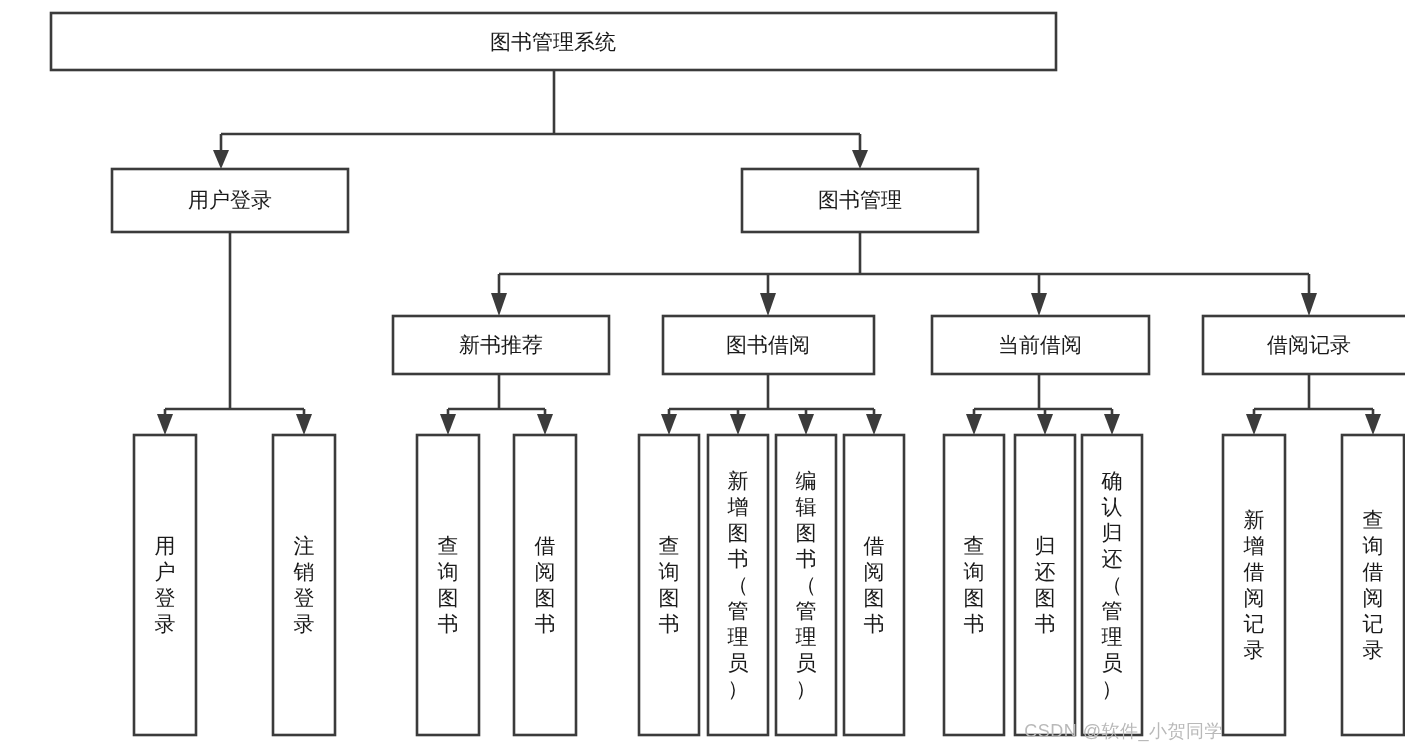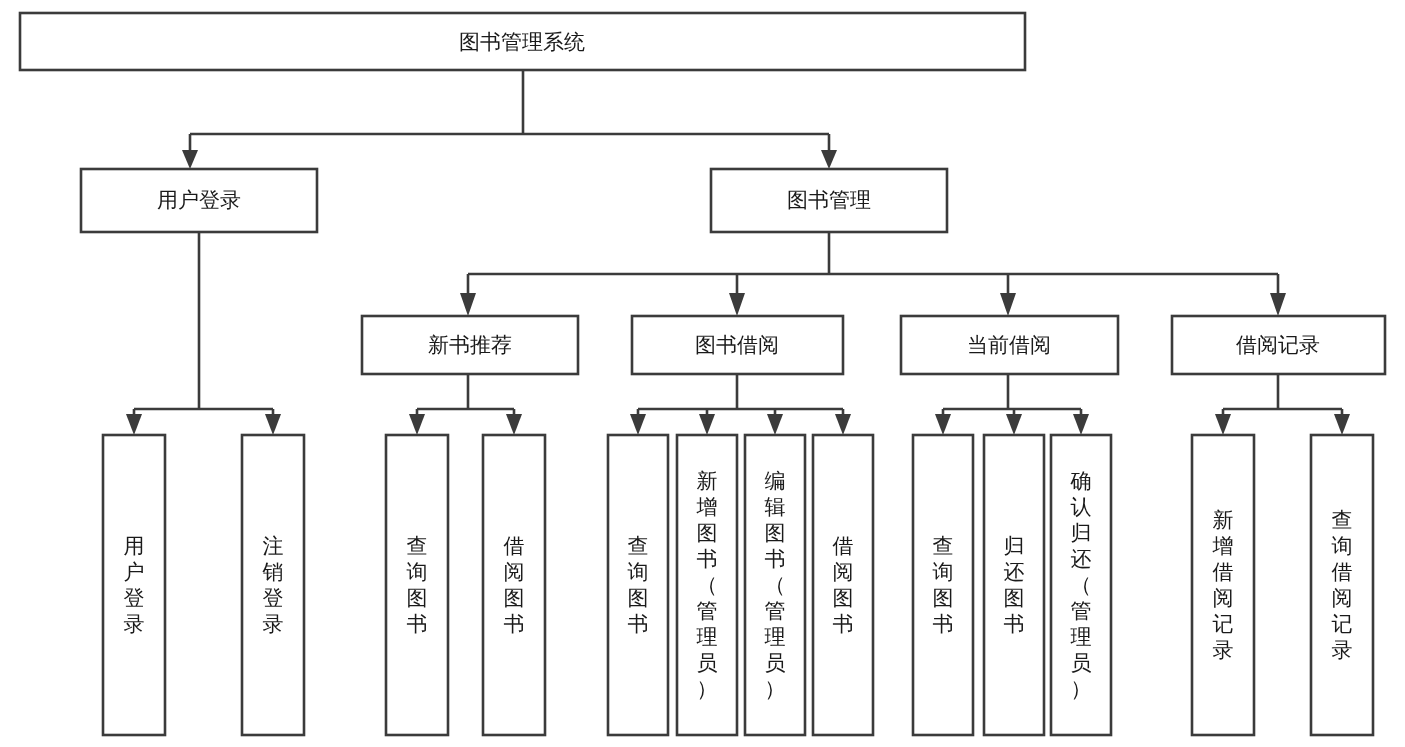--- a/index.html
+++ b/index.html
@@ -11,20 +11,21 @@
     width: 1405px;
     height: 747px;
     font-family: "Liberation Sans", "DejaVu Sans", sans-serif;
     overflow: hidden;
     position: relative;
   }
   #diagram-root {
     position: relative;
     width: 1206px;
     height: 747px;
+    margin-left: 31px;
   }
   svg#flow-svg {
     position: absolute;
     top: 0;
     left: 0;
     width: 1405px;
     height: 747px;
   }
   .node-box {
     fill: #ffffff;
@@ -214,13 +215,14 @@
       <rect class="node-box" x="1192" y="435" width="62" height="300"></rect>
       <text class="node-label-vert" x="1223" y="0"><tspan x="1223" y="527.28">新</tspan><tspan x="1223" y="553.28">增</tspan><tspan x="1223" y="579.28">借</tspan><tspan x="1223" y="605.28">阅</tspan><tspan x="1223" y="631.28">记</tspan><tspan x="1223" y="657.28">录</tspan></text>
     </g>
     <g>
       <rect class="node-box" x="1311" y="435" width="62" height="300"></rect>
       <text class="node-label-vert" x="1342" y="0"><tspan x="1342" y="527.28">查</tspan><tspan x="1342" y="553.28">询</tspan><tspan x="1342" y="579.28">借</tspan><tspan x="1342" y="605.28">阅</tspan><tspan x="1342" y="631.28">记</tspan><tspan x="1342" y="657.28">录</tspan></text>
     </g>
 
   </svg>
 
+  <div class="watermark">CSDN @软件_小贺同学</div>
 </div>
 
 </body></html>

